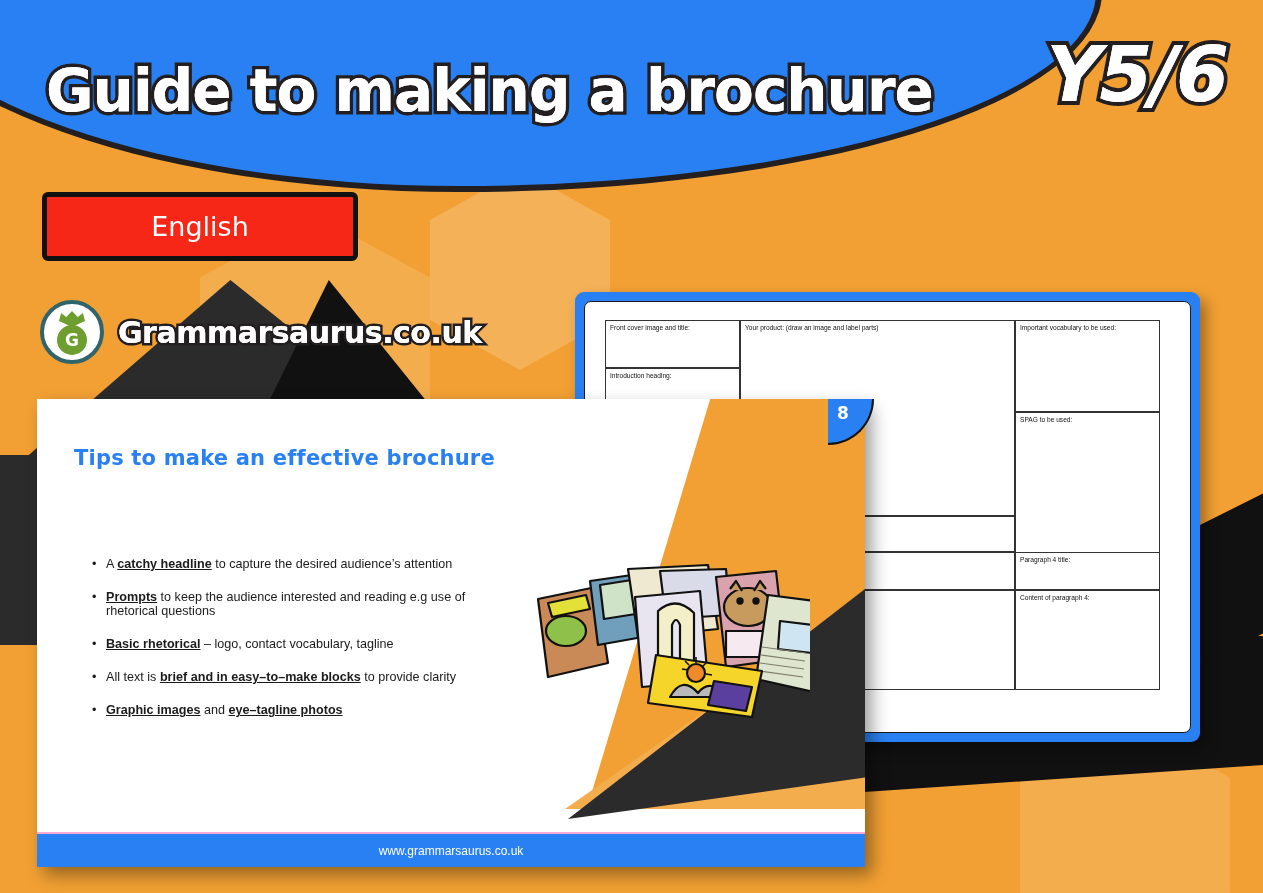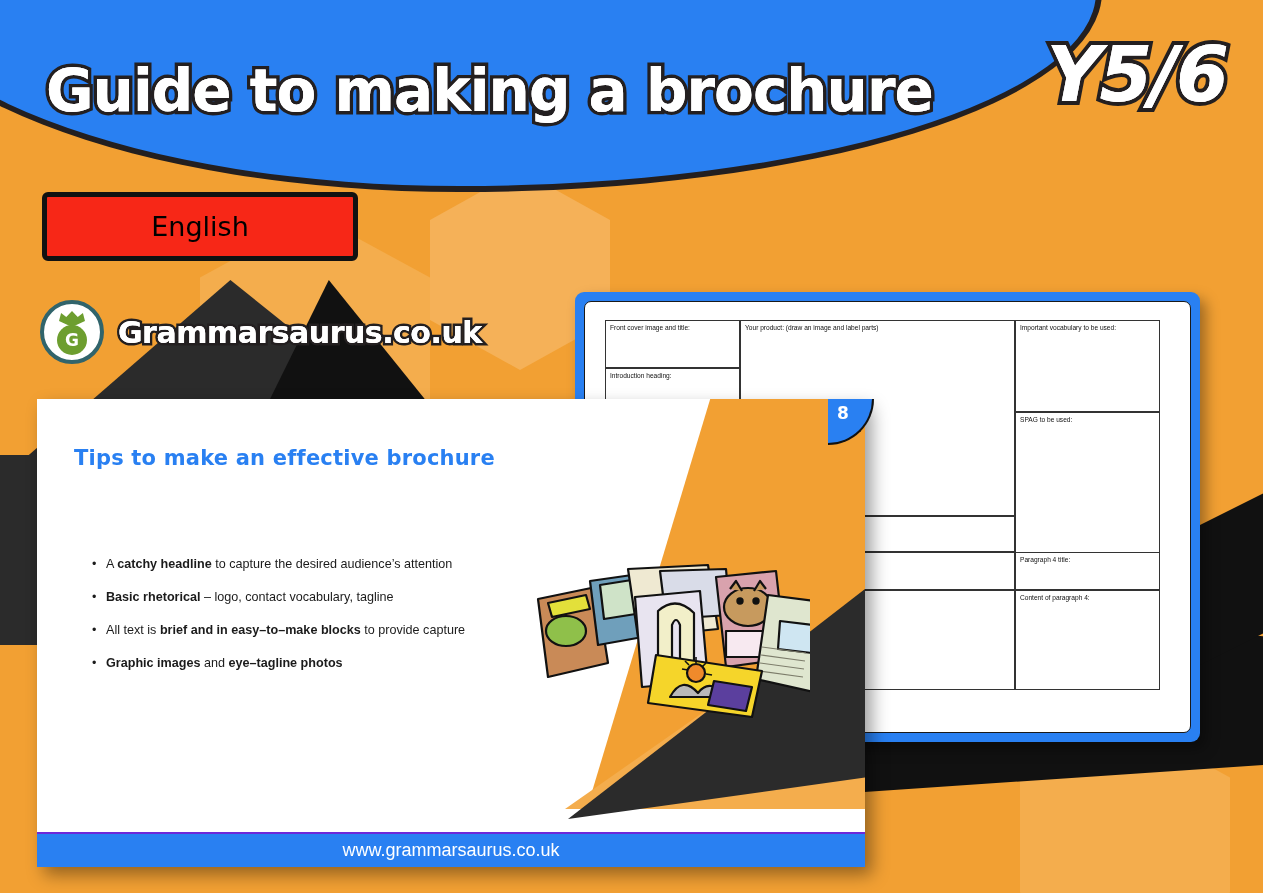--- a/index.html
+++ b/index.html
@@ -90,21 +90,21 @@
     font-family:"DejaVu Sans", sans-serif;
     font-weight:bold;font-size:76px;font-style:italic;letter-spacing:-2px;
     color:#ffffff;
   }
 
   
   .subject-pill{
     position:absolute;left:42px;top:192px;width:306px;height:59px;
     background:#f72717;border:5px solid #111111;border-radius:6px;
     display:flex;align-items:center;justify-content:center;
-    color:#000000;font-size:27px;font-family:"DejaVu Sans", sans-serif;
+    color:#ffffff;font-size:27px;font-family:"DejaVu Sans", sans-serif;
   }
 
   
   .brand-row{position:absolute;left:40px;top:300px;display:flex;align-items:center;gap:14px;}
   .brand-logo{
     width:56px;height:56px;border-radius:50%;
     background:#ffffff;border:4px solid #31646b;
     display:flex;align-items:center;justify-content:center;position:relative;
   }
   .brand-logo .leaf{
@@ -190,26 +190,26 @@
     font-size:21px;color:#2980f2;letter-spacing:0.2px;
   }
   .bullets{
     position:absolute;left:55px;top:158px;width:420px;
     font-size:12.6px;color:#1b1b1b;line-height:1.12;
     font-family:"Liberation Sans", sans-serif;
   }
   .bullets li{margin-bottom:19px;}
   .bullets ul{margin:0;padding-left:14px;list-style:none;}
   .bullets li::before{content:"\2022";position:absolute;margin-left:-14px;}
-  .bullets b{font-weight:bold;}
+  .bullets b{font-weight:bold;text-decoration:underline;}
   .slide-footer{
     position:absolute;left:0;bottom:0;width:100%;height:33px;
-    background:#2980f2;border-top:2px solid #6d28d9;
+    background:#2980f2;border-top:2px solid #f9a8d4;
     display:flex;align-items:center;justify-content:center;
-    color:#ffffff;font-size:18px;
+    color:#ffffff;font-size:12px;
     font-family:"Liberation Sans", sans-serif;
   }
   .page-badge{
     position:absolute;left:828px;top:399px;width:46px;height:46px;
     background:#2980f2;border:2px solid #111;border-left:none;border-top:none;
     border-radius:0 0 48px 0;
     display:flex;align-items:flex-start;justify-content:flex-start;
     box-sizing:border-box;
   }
   .page-badge span{
@@ -284,22 +284,23 @@
   <div class="slide">
     <div class="slide-orange"></div>
     <div class="slide-orange-lt"></div>
     <div class="slide-dark"></div>
 
     <div class="slide-title">Tips to make an effective brochure</div>
 
     <div class="bullets">
       <ul id="tips-list">
           <li><span>A </span><b>catchy headline</b><span> to capture the desired audience’s attention</span></li>
+          <li><b>Prompts</b><span> to keep the audience interested and reading e.g use of rhetorical questions</span></li>
           <li><b>Basic rhetorical</b><span> – logo, contact vocabulary, tagline</span></li>
-          <li><span>All text is </span><b>brief and in easy–to–make blocks</b><span> to provide capture</span></li>
+          <li><span>All text is </span><b>brief and in easy–to–make blocks</b><span> to provide clarity</span></li>
           <li><b>Graphic images</b><span> and </span><b>eye–tagline photos</b></li>
         </ul>
     </div>
 
     <div class="brochures" style="left:493px;top:152px;">
       <svg viewBox="0 0 280 190" xmlns="http://www.w3.org/2000/svg">
         <g stroke="#111" stroke-width="2.2" stroke-linejoin="round">
           <path d="M8,48 L66,36 L78,112 L18,126 Z" fill="#c98a57"></path>
           <path d="M60,30 L116,22 L124,84 L68,94 Z" fill="#6f9fbb"></path>
           <path d="M18,52 L56,44 L60,58 L22,66 Z" fill="#e3e03a"></path>

